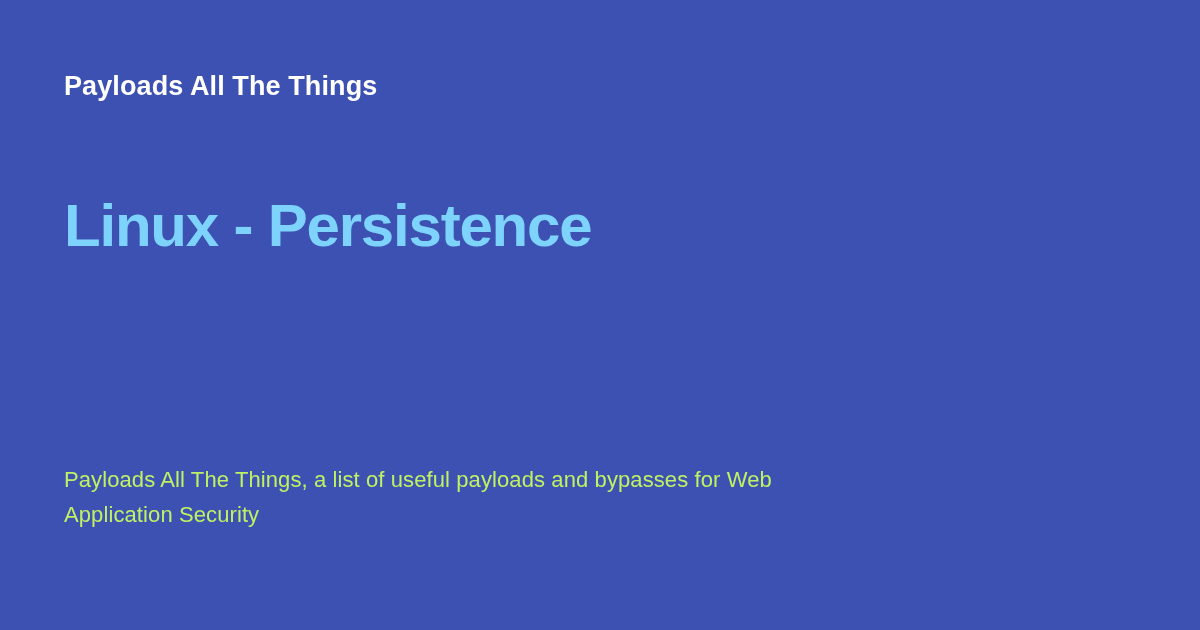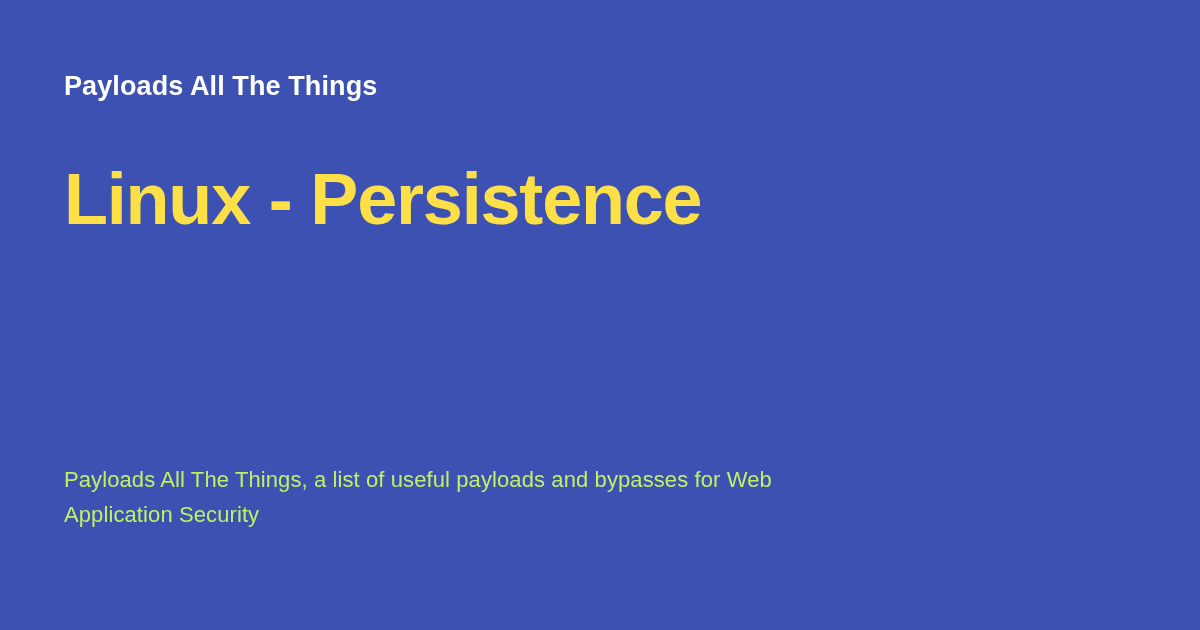--- a/index.html
+++ b/index.html
@@ -17,20 +17,21 @@
 
   #og-card {
     position: relative;
     width: 1200px;
     height: 630px;
     box-sizing: border-box;
     background: #3D51B3;
     display: flex;
     flex-direction: column;
     padding: 64px;
+    gap: 32px;
   }
 
   
   .site-name-row {
     margin-top: 6px;
     flex: 0 0 auto;
   }
 
   .site-name {
     display: block;
@@ -46,25 +47,25 @@
   
   .title-row {
     margin-top: 58px;
     flex: 0 0 auto;
   }
 
   .page-title {
     display: block;
     margin: 0;
     font-family: "Liberation Sans", sans-serif;
-    font-size: 72px;
+    font-size: 60px;
     font-weight: bold;
     line-height: 1.05;
     letter-spacing: -1.2px;
-    color: #fde047;
+    color: #7dd3fc;
     white-space: nowrap;
   }
 
   
   .spacer {
     flex: 1 1 auto;
   }
 
   
   .description-row {

